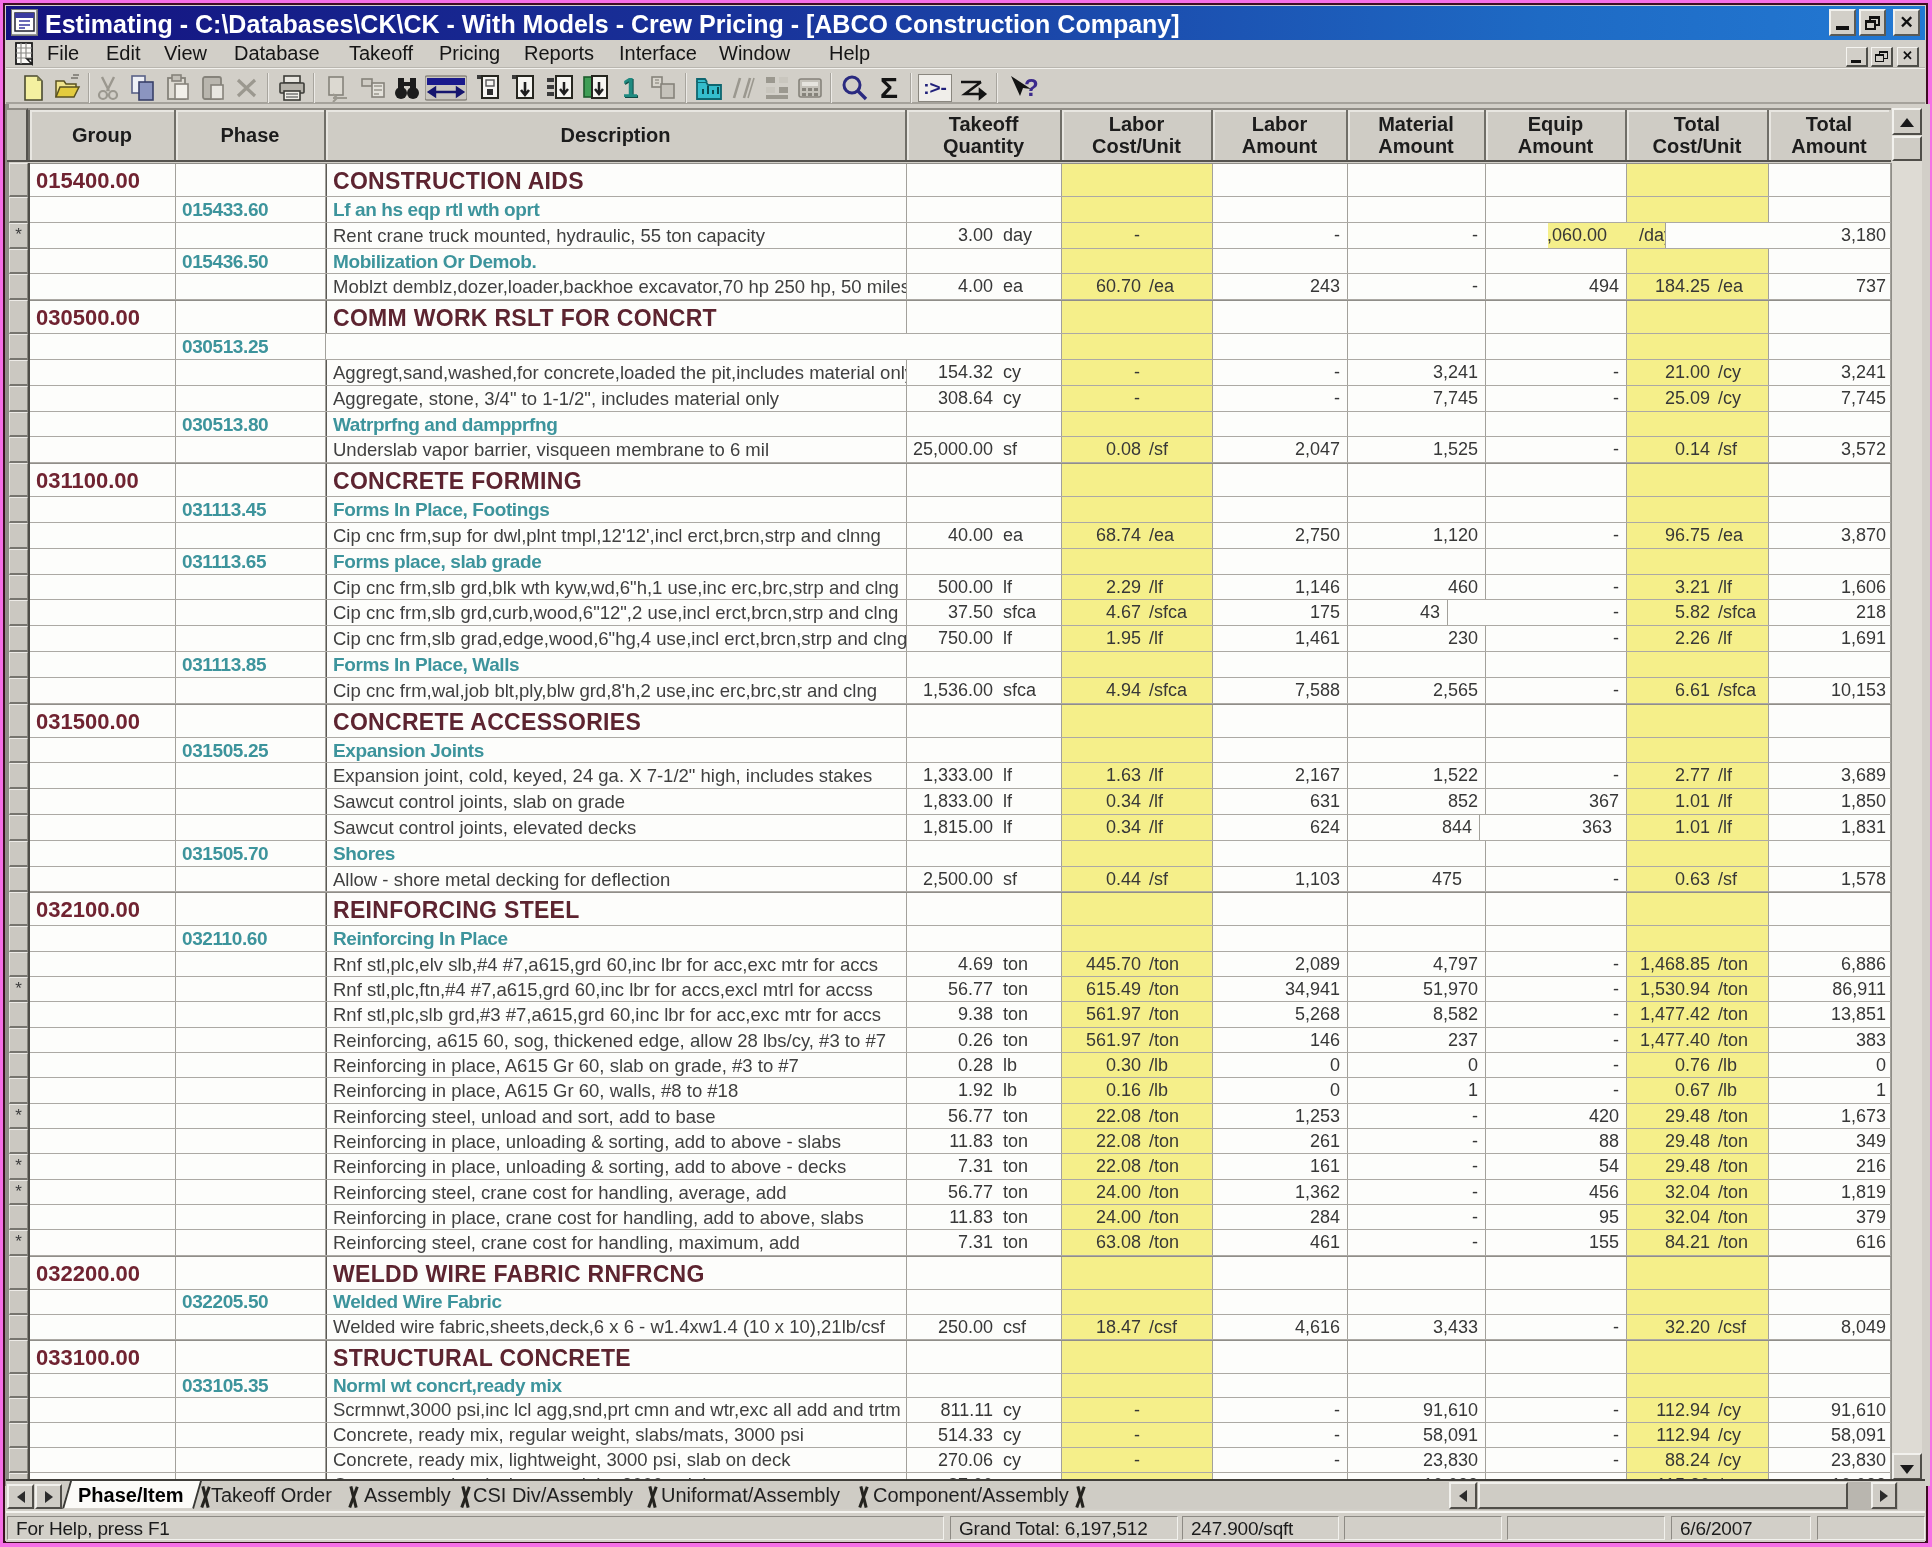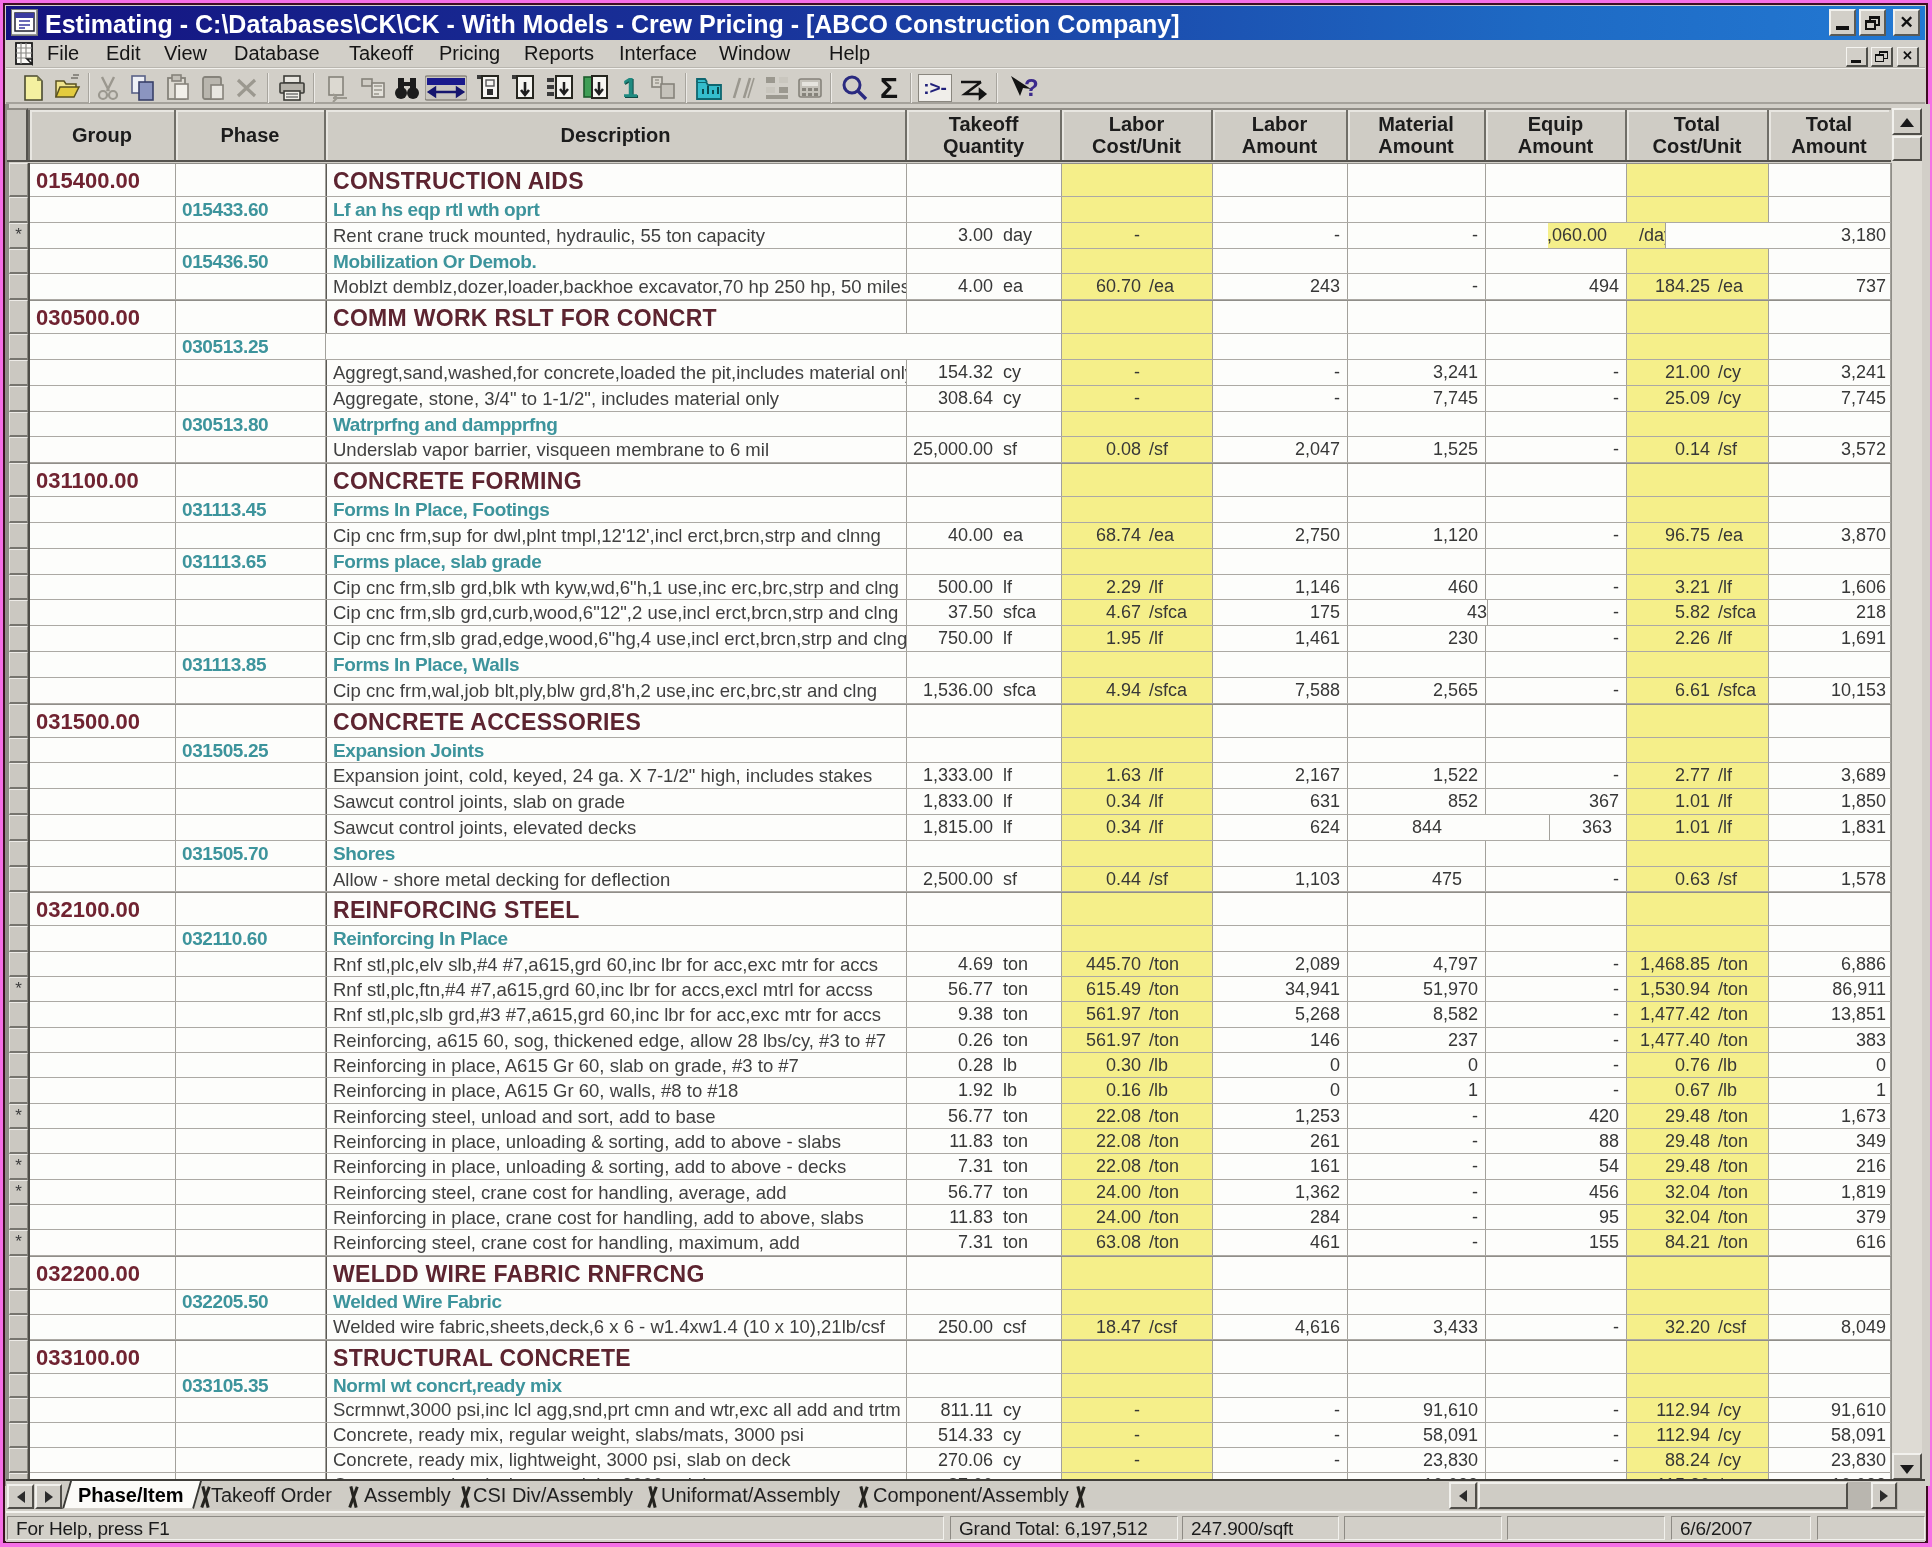--- a/index.html
+++ b/index.html
@@ -551,21 +551,21 @@
             <div class="cell dtx" style="left:296px;width:581px;line-height:25.8px;padding-left:6px;border-left:1px solid #5c5a55">Cip cnc frm,slb grd,curb,wood,6"12",2 use,incl erct,brcn,strp and clng</div>
             <div class="cell num" style="left:877px;width:155px;line-height:25.8px">
               <span style="position:absolute;right:68px">37.50</span>
               <span style="position:absolute;left:96px">sfca</span>
             </div>
             <div class="cell yel num" style="left:1032px;width:151px;line-height:25.8px">
               <span style="position:absolute;right:71px">4.67</span>
               <span style="position:absolute;left:87px">/sfca</span>
             </div>
             <div class="cell num" style="left:1183px;width:135px;line-height:25.8px;text-align:right;padding-right:7px">175</div>
-            <div class="cell num" style="left:1320px;width:138px;line-height:25.8px;text-align:right;">43</div>
+            <div class="cell num" style="left:1280px;width:138px;line-height:25.8px;text-align:right;padding-right:7px">43</div>
             <div class="cell num" style="left:1456px;width:141px;line-height:25.8px;text-align:right;padding-right:7px">-</div>
             <div class="cell yel num" style="left:1597px;width:142px;line-height:25.8px">
               <span style="position:absolute;right:58px">5.82</span>
               <span style="position:absolute;left:91px">/sfca</span>
             </div>
             <div class="cell num" style="left:1739px;width:122px;line-height:25.8px;text-align:right;padding-right:4px">218</div>
           </div>
           <div class="row" style="height:25.8px;">
             <div class="cell" style="left:0px;width:146px"></div>
             <div class="cell" style="left:146px;width:150px"></div>
@@ -692,21 +692,21 @@
             <div class="cell dtx" style="left:296px;width:581px;line-height:25.8px;padding-left:6px;border-left:1px solid #5c5a55">Sawcut control joints, elevated decks</div>
             <div class="cell num" style="left:877px;width:155px;line-height:25.8px">
               <span style="position:absolute;right:68px">1,815.00</span>
               <span style="position:absolute;left:96px">lf</span>
             </div>
             <div class="cell yel num" style="left:1032px;width:151px;line-height:25.8px">
               <span style="position:absolute;right:71px">0.34</span>
               <span style="position:absolute;left:87px">/lf</span>
             </div>
             <div class="cell num" style="left:1183px;width:135px;line-height:25.8px;text-align:right;padding-right:7px">624</div>
-            <div class="cell num" style="left:1382px;width:138px;line-height:25.8px;padding-right:24px">844</div>
+            <div class="cell num" style="left:1312px;width:138px;line-height:25.8px;text-align:right;padding-right:7px">844</div>
             <div class="cell num" style="left:1456px;width:141px;line-height:25.8px;text-align:right;padding-right:14px">363</div>
             <div class="cell yel num" style="left:1597px;width:142px;line-height:25.8px">
               <span style="position:absolute;right:58px">1.01</span>
               <span style="position:absolute;left:91px">/lf</span>
             </div>
             <div class="cell num" style="left:1739px;width:122px;line-height:25.8px;text-align:right;padding-right:4px">1,831</div>
           </div>
           <div class="row" style="height:25.8px;">
             <div class="cell" style="left:0px;width:146px"></div>
             <div class="cell ptx" style="left:146px;width:150px;line-height:25.8px;padding-left:6px">031505.70</div>

